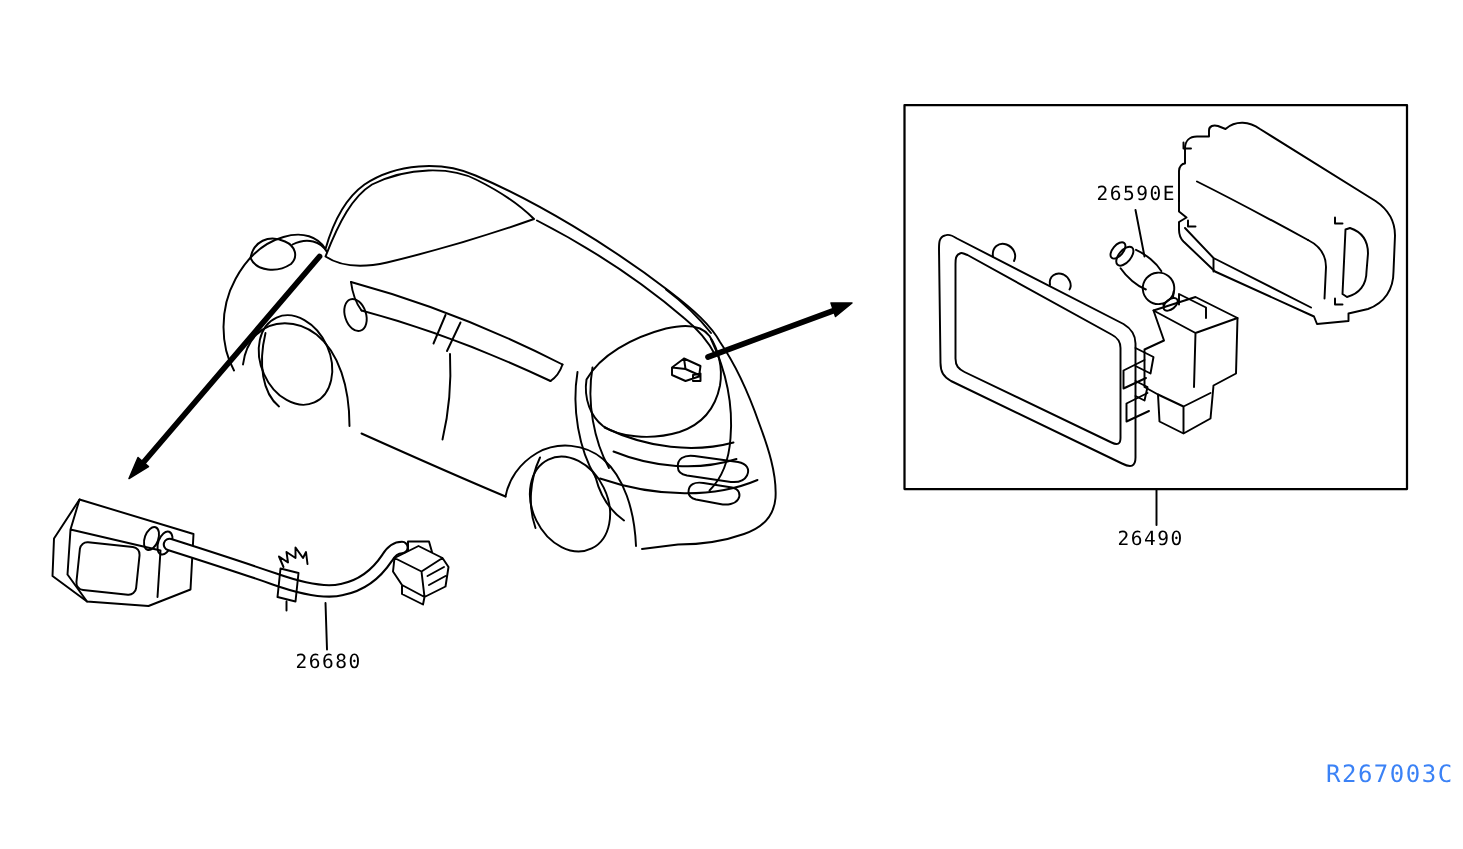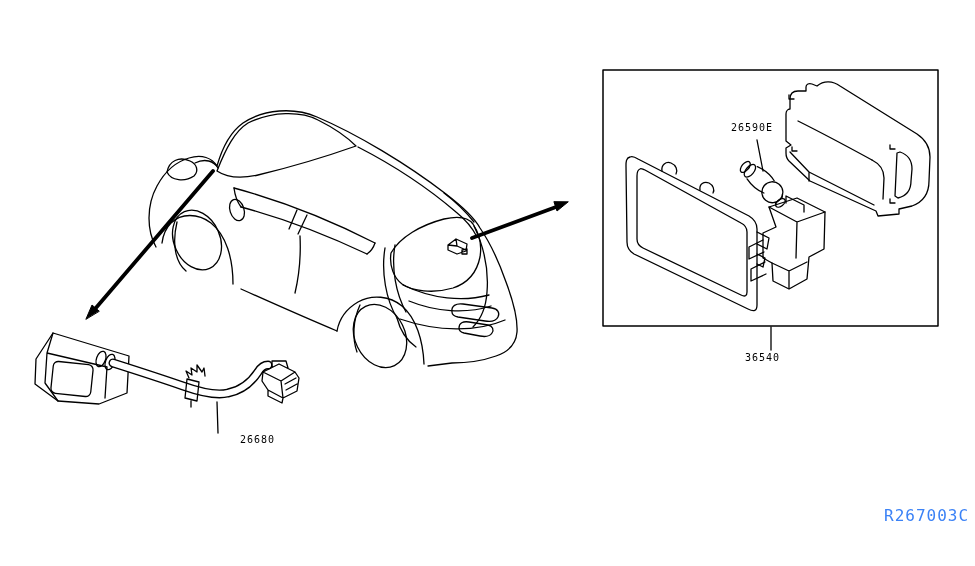--- a/index.html
+++ b/index.html
@@ -6,21 +6,21 @@
   .stage{
     position:relative;
     width:975px;height:566px;
     background:#ffffff;
     font-family:"DejaVu Sans Mono","Liberation Mono",monospace;
     overflow:hidden;
   }
   svg{position:absolute;left:0;top:0;}
   .part-label{
     position:absolute;
-    font-size:10px;
+    font-size:13px;
     letter-spacing:1px;
     color:#000;
     white-space:nowrap;
   }
   .ref-code{
     position:absolute;
     font-size:16px;
     letter-spacing:1px;
     color:#3b82f6;
     white-space:nowrap;
@@ -150,17 +150,17 @@
         <path d="M 786,203 L 786,196 L 804,205 L 804,212"></path>
         <path d="M 763,240 L 749,247 L 749,259 L 764,252"></path>
         <path d="M 765,262 L 751,269 L 751,281 L 766,274"></path>
         <path d="M 772,263 L 789,271 L 807,262 M 789,271 L 789,288"></path>
       </g>
     </g>
   </g>
 </svg>
 
 <div class="part-label" style="left:731px;top:122px;">26590E</div>
-<div class="part-label" style="left:745px;top:352px;">36540</div>
-<div class="part-label" style="left:197px;top:434px;margin-left:43px;">26680</div>
+<div class="part-label" style="left:745px;top:352px;">26490</div>
+<div class="part-label" style="left:197px;top:434px;">26680</div>
 <div class="ref-code" style="left:884px;top:506px;">R267003C</div>
 
 </div>
 
 </body></html>

